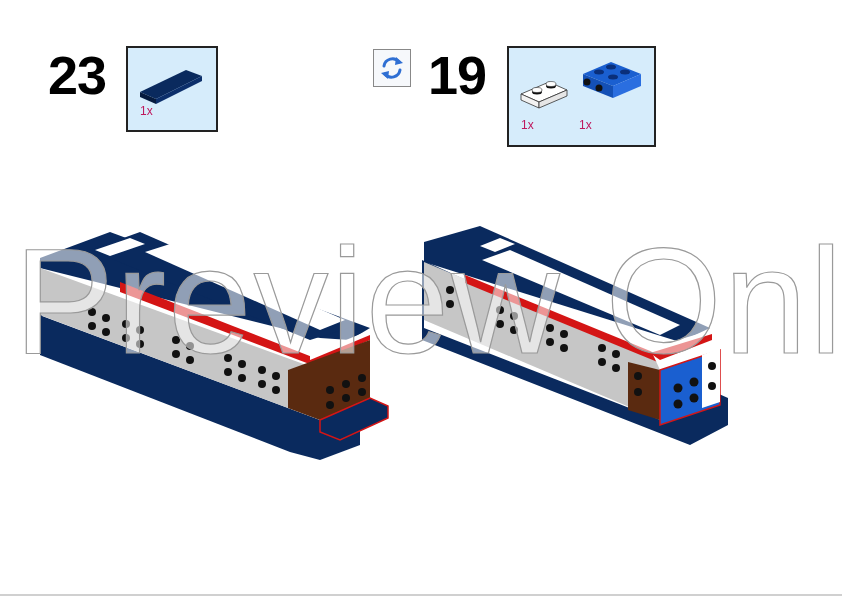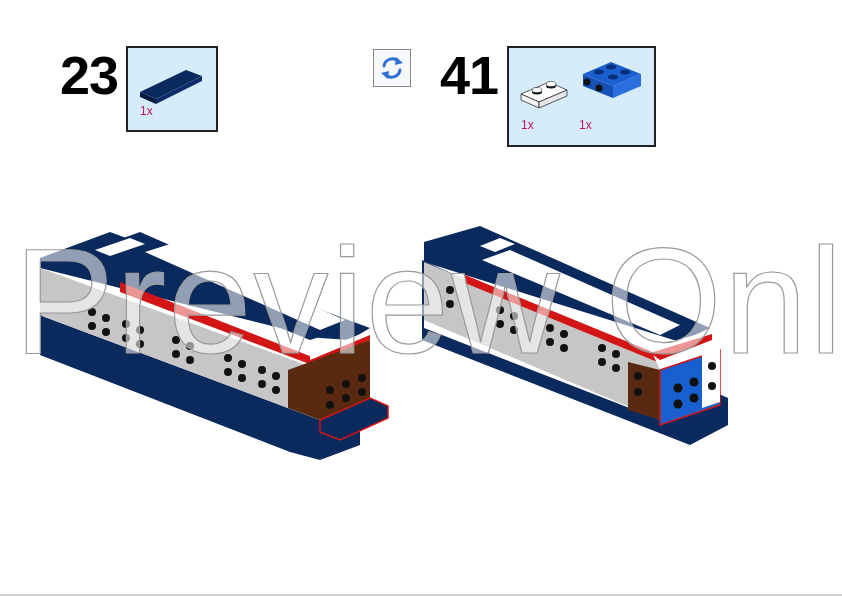--- a/index.html
+++ b/index.html
@@ -1,17 +1,17 @@
 <!DOCTYPE html>
 <html><head>
 <meta charset="utf-8">
 <style>
   html, body { margin:0; padding:0; }
   body { width:842px; height:596px; background:#ffffff; position:relative; overflow:hidden; font-family:"Liberation Sans", sans-serif; }
-  .step-num { position:absolute; font-family:"Liberation Sans", sans-serif; font-weight:bold; font-size:54px; line-height:54px; color:#000; letter-spacing:-1px;margin-left:12px; }
+  .step-num { position:absolute; font-family:"Liberation Sans", sans-serif; font-weight:bold; font-size:54px; line-height:54px; color:#000; letter-spacing:-1px; }
   .parts-box { position:absolute; background:#d6ecfb; border:2px solid #222; box-sizing:border-box; }
   .qty { position:absolute; font-size:12px; color:#be185d; font-family:"Liberation Sans", sans-serif; }
   .rotate-btn { position:absolute; left:373px; top:49px; width:38px; height:38px; border:1px solid #888; background:#f6f8fb; box-sizing:border-box; display:flex; align-items:center; justify-content:center; cursor:pointer; }
   .model { position:absolute; }
   .watermark { position:absolute; left:14px; top:226px; font-family:"Liberation Sans", sans-serif; font-size:150px; line-height:150px; color:rgba(255,255,255,0.55); -webkit-text-stroke:1.2px #9a9a9a; white-space:nowrap; letter-spacing:2px; pointer-events:none; }
   .footer-line { position:absolute; left:0; bottom:0; width:842px; height:2px; background:#d0d0d0; }
 </style>
 </head>
 <body>
 
@@ -26,21 +26,21 @@
 </div>
 
 <div class="rotate-btn">
   <svg width="28" height="28" viewBox="0 0 28 28">
     <path d="M6 12 A8.5 8.5 0 0 1 21 8" fill="none" stroke="#2f6fd3" stroke-width="3" stroke-linecap="round"></path>
     <polygon points="18,3 25,9 17,11" fill="#2f6fd3"></polygon>
     <path d="M22 16 A8.5 8.5 0 0 1 7 20" fill="none" stroke="#2f6fd3" stroke-width="3" stroke-linecap="round"></path>
     <polygon points="10,25 3,19 11,17" fill="#2f6fd3"></polygon>
   </svg>
 </div>
-<div class="step-num" style="left:428px; top:48px;">41</div>
+<div class="step-num" style="left:428px; top:48px;">19</div>
 <div class="parts-box" style="left:507px; top:46px; width:149px; height:101px;">
   <svg width="60" height="50" viewBox="0 0 60 50" style="position:absolute; left:8px; top:22px;">
     <polygon points="4,24 32,12 50,20 22,32" fill="#ffffff" stroke="#333" stroke-width="0.8"></polygon>
     <polygon points="4,24 22,32 22,38 4,30" fill="#f2f2f2" stroke="#333" stroke-width="0.8"></polygon>
     <polygon points="22,32 50,20 50,26 22,38" fill="#e6e6e6" stroke="#333" stroke-width="0.8"></polygon>
     <ellipse cx="20" cy="22" rx="5" ry="2.5" fill="#111"></ellipse>
       <ellipse cx="20" cy="20" rx="5" ry="2.5" fill="#fff" stroke="#333" stroke-width="0.6"></ellipse>
     <ellipse cx="34" cy="16" rx="5" ry="2.5" fill="#111"></ellipse>
       <ellipse cx="34" cy="14" rx="5" ry="2.5" fill="#fff" stroke="#333" stroke-width="0.6"></ellipse>
   </svg>

